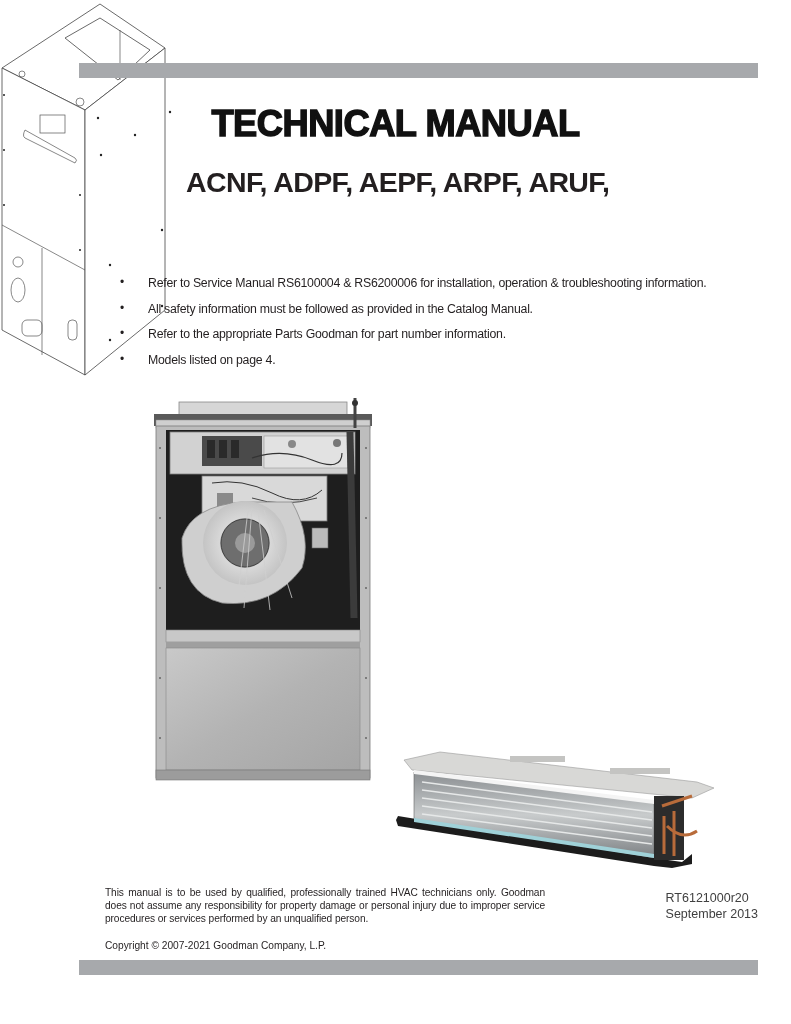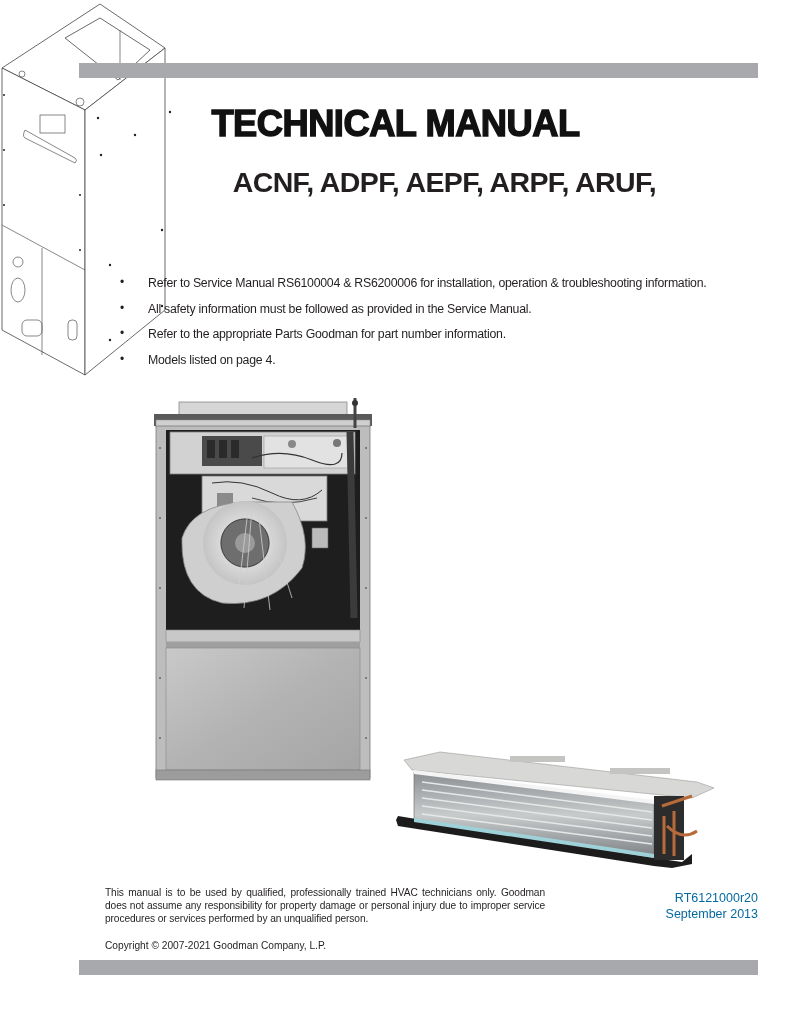--- a/index.html
+++ b/index.html
@@ -1,48 +1,48 @@
 <!DOCTYPE html>
 <html><head>
   <meta charset="utf-8">
   <style>
     html, body { margin: 0; padding: 0; background: #ffffff; }
     body { width: 791px; height: 1024px; position: relative; overflow: hidden; font-family: "Liberation Sans", sans-serif; color: #231f20; }
     .bar { position: absolute; left: 79px; width: 679px; height: 15px; background: #a7a9ac; }
     .bar.top { top: 63px; }
     .bar.bottom { top: 960px; }
     .title { position: absolute; top: 103px; left: 0; width: 791px; text-align: center; font-family: "Liberation Sans", sans-serif; font-weight: bold; font-size: 37px; letter-spacing: -0.5px; color: #111; transform: scaleX(0.98); -webkit-text-stroke: 1.4px #111; }
-    .subtitle { position: absolute; top: 165px; left: 186px; width: 470px; font-family: "Liberation Sans", sans-serif; font-weight: bold; font-size: 28.5px; line-height: 34px; letter-spacing: -0.6px; color: #231f20; text-align: right; }
+    .subtitle { position: absolute; top: 165px; left: 186px; width: 470px; font-family: "Liberation Sans", sans-serif; font-weight: bold; font-size: 28.5px; line-height: 34px; letter-spacing: -0.6px; color: #231f20; }
     .bullets { position: absolute; top: 277px; left: 120px; width: 640px; margin: 0; padding: 0; list-style: none; }
     .bullets li { position: relative; padding-left: 28px; font-size: 12.3px; line-height: 12px; height: 12px; margin-bottom: 13.5px; letter-spacing: -0.25px; color: #231f20; white-space: nowrap; }
     .bullets li .dot { position: absolute; left: 0; top: -1px; font-size: 12px; }
     .photo { position: absolute; }
     .photo-ahu { left: 152px; top: 398px; width: 222px; height: 385px; }
     .drawing-ahu { left: 497px; top: 358px; width: 180px; height: 378px; }
     .photo-coil { left: 392px; top: 746px; width: 326px; height: 122px; }
     .disclaimer { position: absolute; top: 886px; left: 105px; width: 440px; font-size: 10.2px; line-height: 13px; color: #231f20; text-align: justify; letter-spacing: -0.1px; }
-    .docinfo { position: absolute; top: 890px; right: 33px; text-align: right; font-size: 12.5px; line-height: 16px; color: #0369a1; }
+    .docinfo { position: absolute; top: 890px; right: 33px; font-size: 12.5px; line-height: 16px; color: #404040; }
     .copyright { position: absolute; top: 940px; left: 105px; font-size: 10.2px; color: #231f20; }
   </style>
 </head>
 <body>
 
 
 
 <div class="bar top"></div>
 
 <div class="title">TECHNICAL MANUAL</div>
 
 <div class="subtitle">
   <div>ACNF, ADPF, AEPF, ARPF, ARUF,</div>
 </div>
 
 <ul class="bullets">
   <li><span class="dot">•</span><span>Refer to Service Manual RS6100004 &amp; RS6200006 for installation, operation &amp; troubleshooting information.</span></li>
-  <li><span class="dot">•</span><span>All safety information must be followed as provided in the Service Manual.</span></li>
+  <li><span class="dot">•</span><span>All safety information must be followed as provided in the Catalog Manual.</span></li>
   <li><span class="dot">•</span><span>Refer to the appropriate Parts Goodman for part number information.</span></li>
   <li><span class="dot">•</span><span>Models listed on page 4.</span></li>
 </ul>
 
 
 <svg class="photo photo-ahu" viewBox="0 0 222 385" xmlns="http://www.w3.org/2000/svg">
   <defs>
     <linearGradient id="panelG" x1="0" y1="0" x2="1" y2="1">
       <stop offset="0" stop-color="#c9c9c9"></stop>
       <stop offset="0.5" stop-color="#b3b3b3"></stop>

